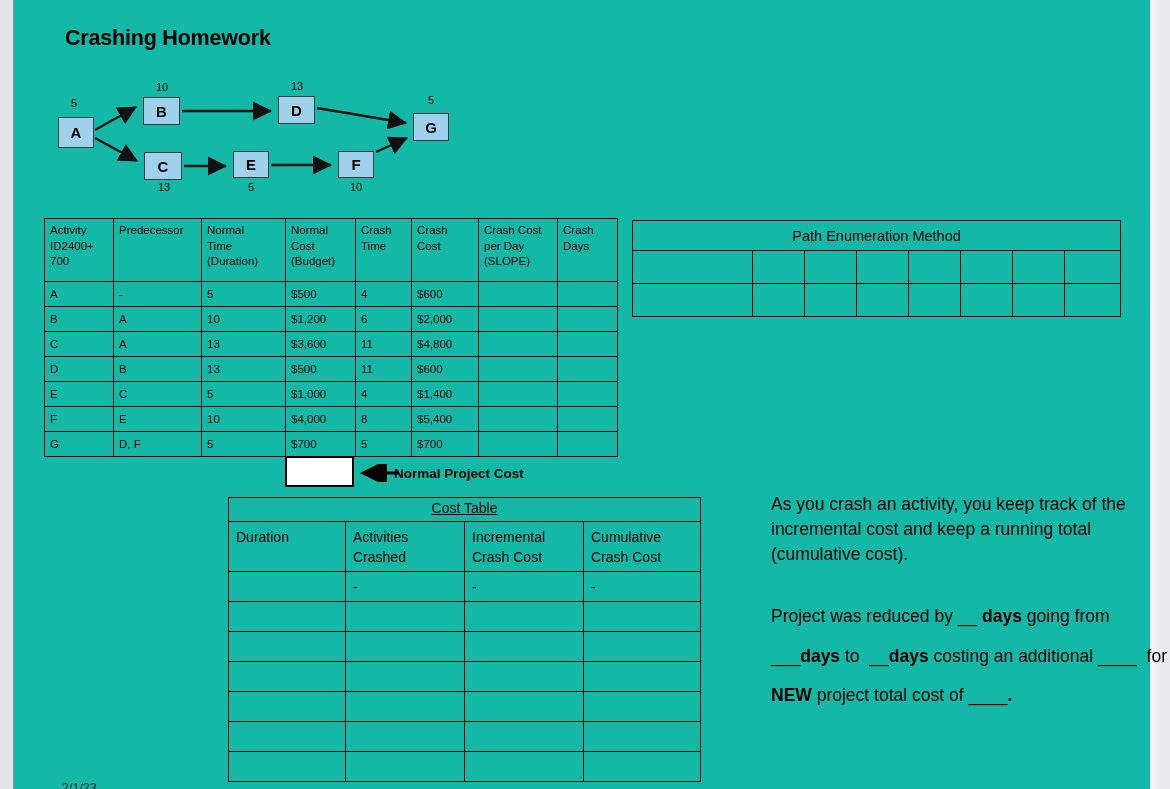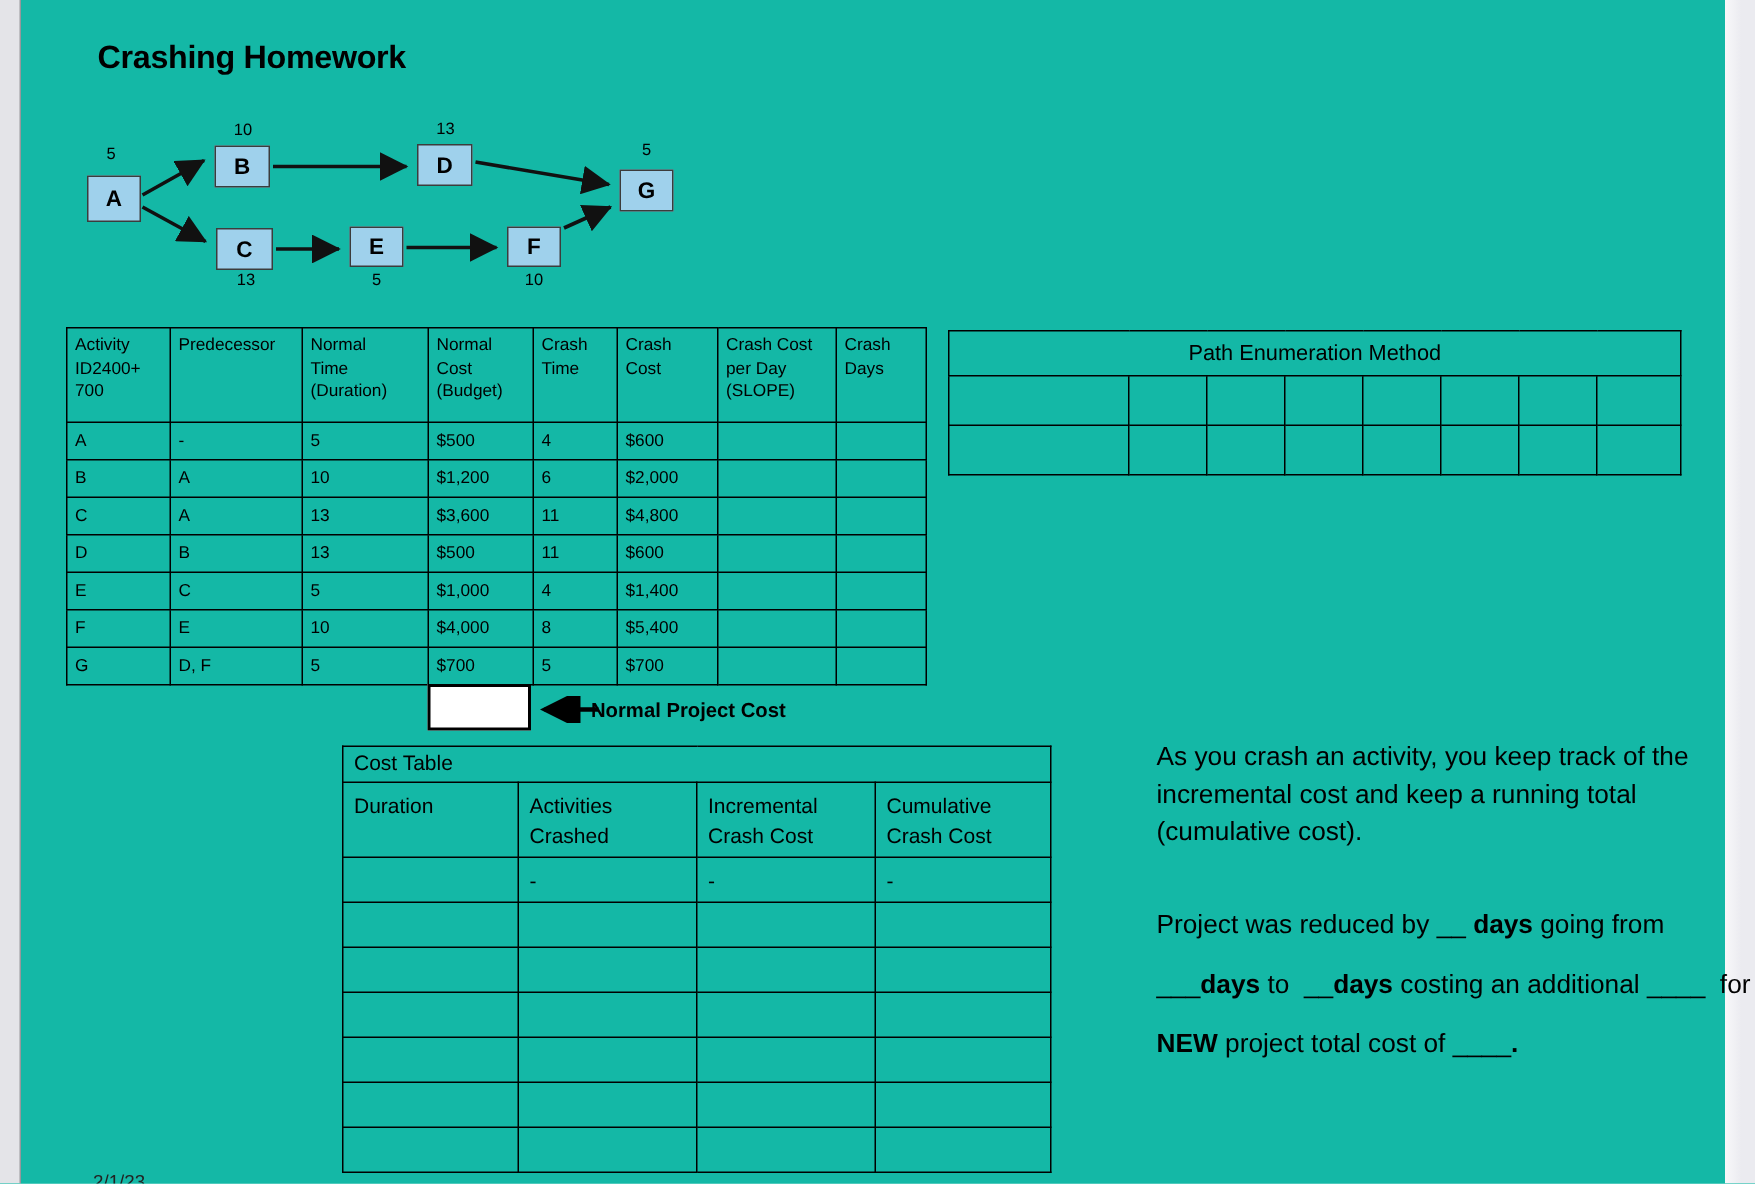--- a/index.html
+++ b/index.html
@@ -55,21 +55,21 @@
   
   .path { position:absolute; left:632px; top:220px; width:488px; }
   .path td { border:1.7px solid #000; box-sizing:border-box; }
   .path tr.title td { height:30px; text-align:center; font-size:14.5px; }
   .path tr.r td { height:33px; }
 
   
   .cost { position:absolute; left:228px; top:497px; width:472px; }
   .cost th, .cost td { border:1.8px solid #000; font-size:14px; font-weight:normal;
       text-align:left; vertical-align:top; padding:2px 7px; box-sizing:border-box; }
-  .cost tr.title td { height:24px; }
+  .cost tr.title td { text-align:center; height:24px;text-decoration:underline; }
   .cost th { white-space:pre-line; height:50px; padding-top:5px; line-height:1.45; }
   .cost tr.r td { height:30px; vertical-align:middle; }
 
   
   .notes { position:absolute; left:735px; top:492px; width:402px;margin-left:36px; }
   .notes p.p1 { margin:0; font-size:17.5px; line-height:25px; }
   .notes p.p2 { margin:30px 0 0 0; font-size:17.5px; line-height:39.5px; white-space:pre-wrap; }
   .bold { font-weight:bold; }
 
   .fdate { position:absolute; left:62px; top:781px; font-size:12.5px; color:#222; }

